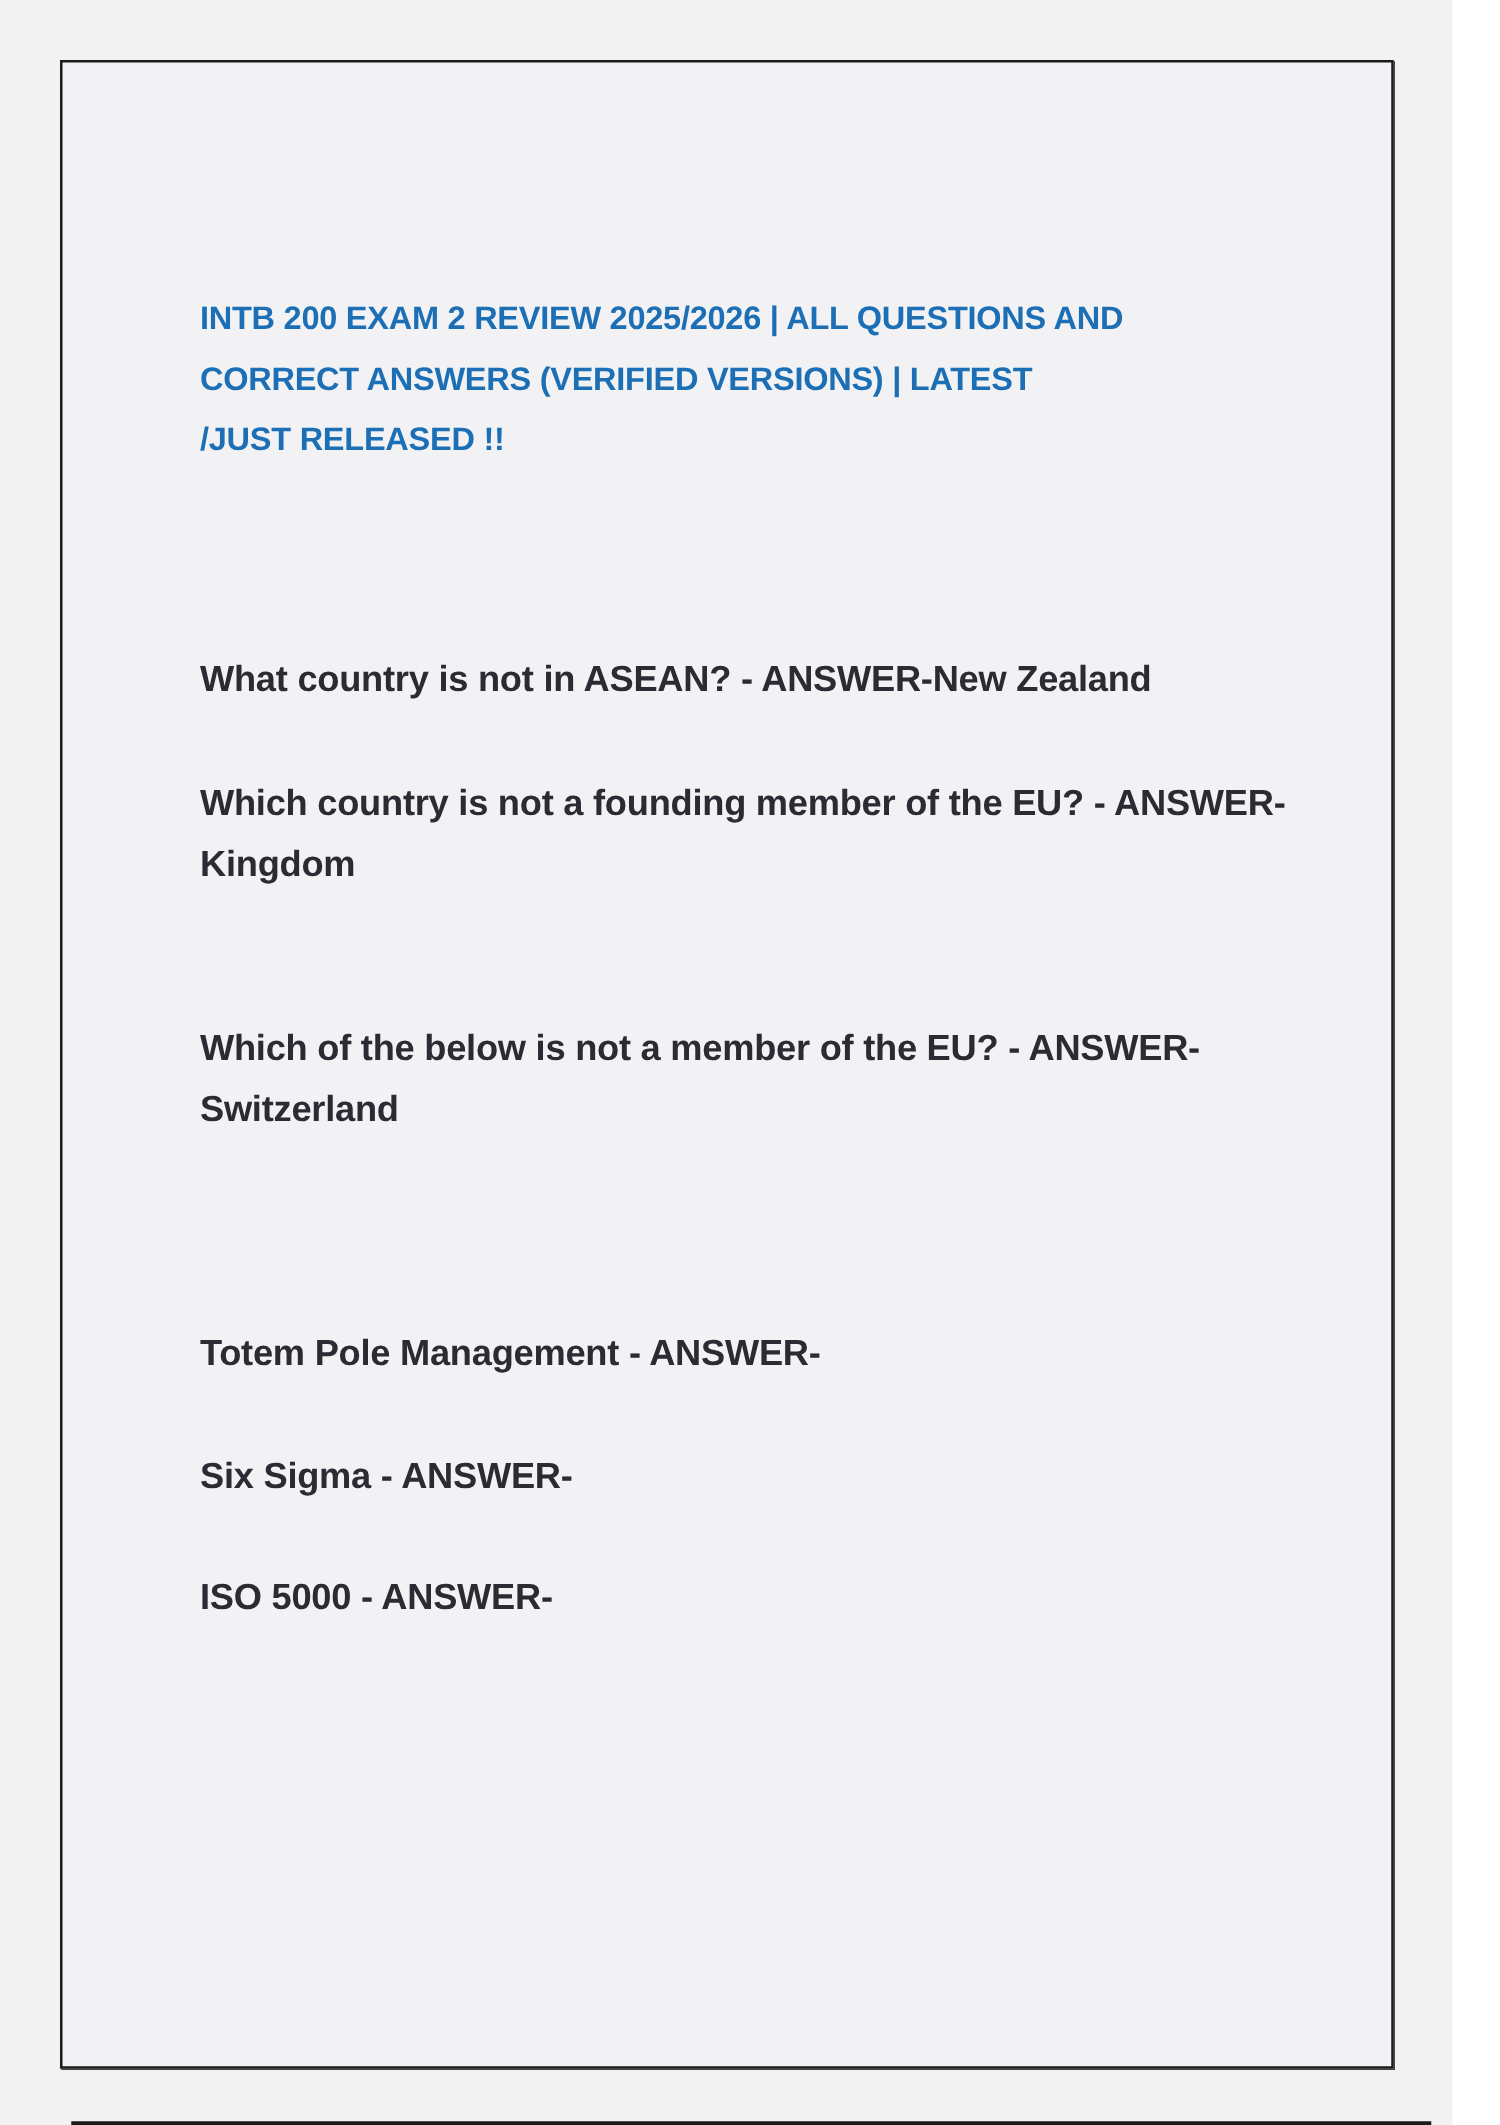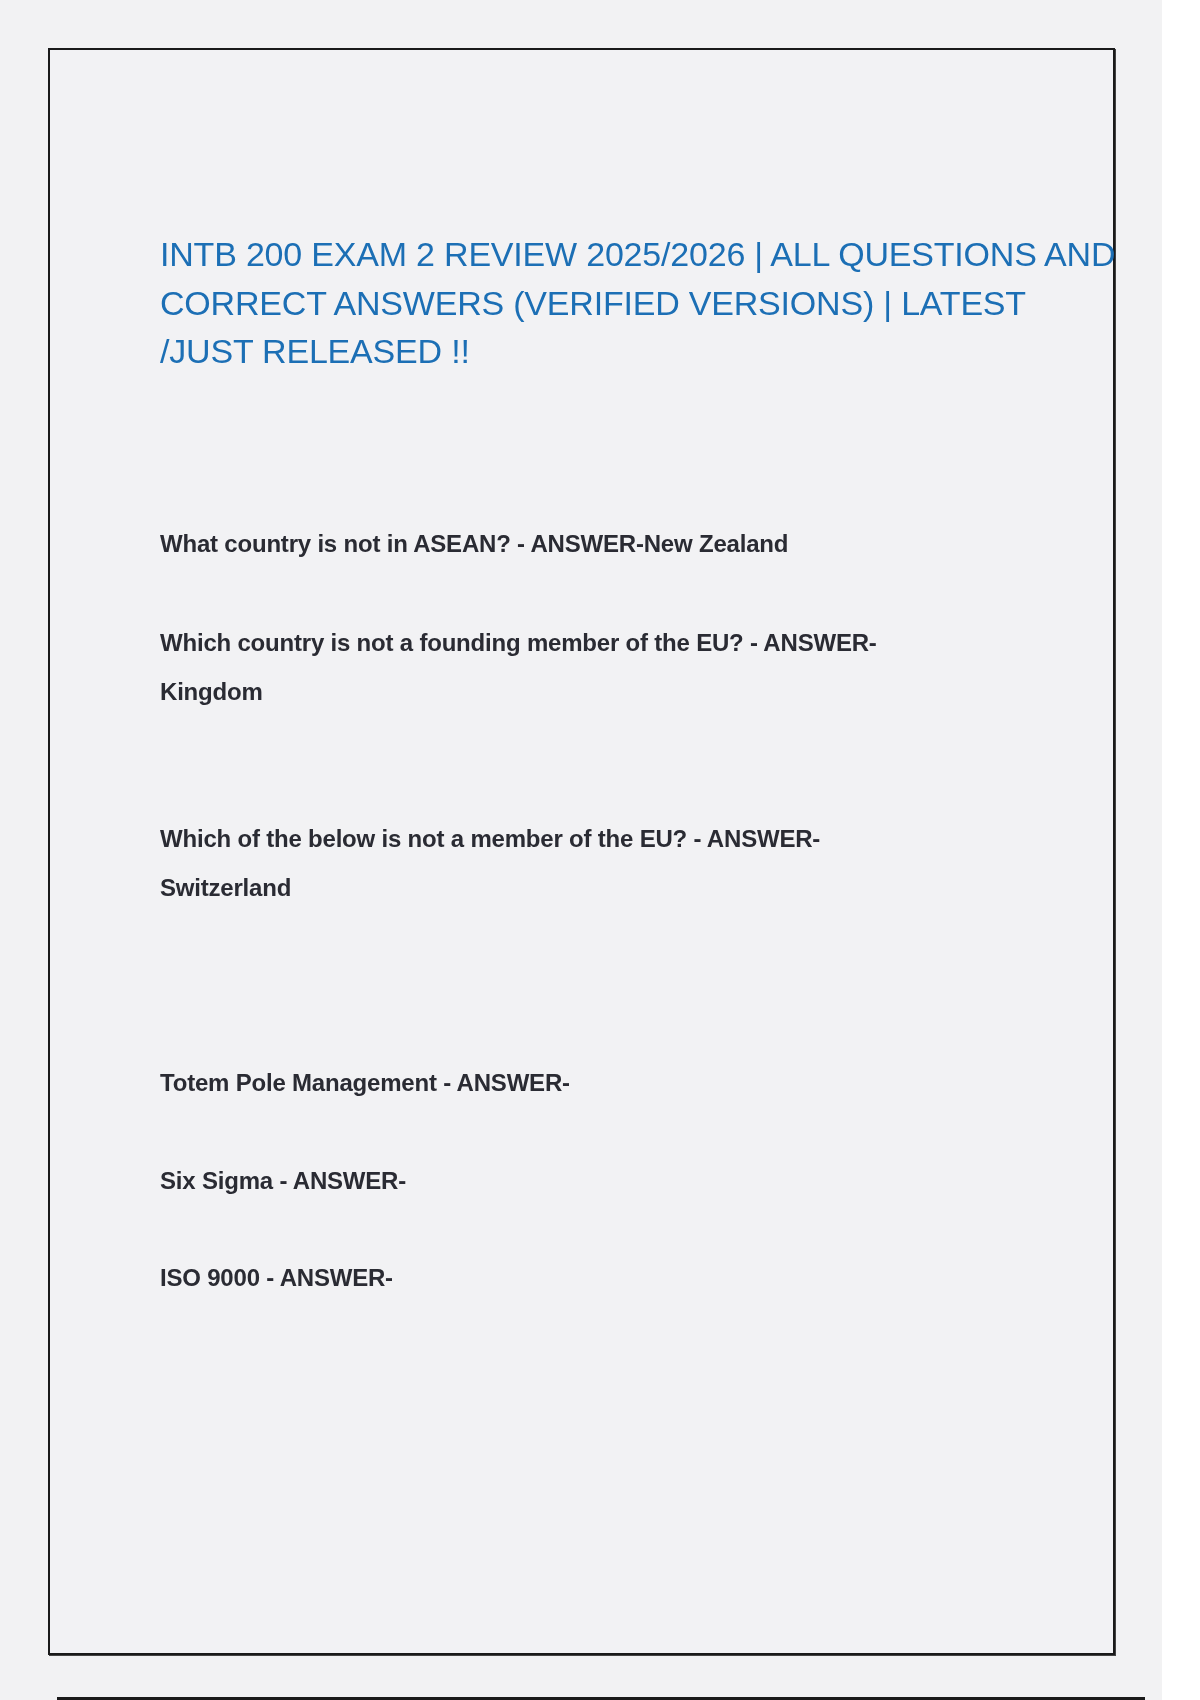--- a/index.html
+++ b/index.html
@@ -20,27 +20,27 @@
     box-shadow:1px 1px 0 #444;
     background:#f2f2f4;
   }
   .next-page-edge {
     position:absolute; left:57px; top:1697px; width:1088px; height:3px;
     background:#1a1a1a;
   }
   .title {
     position:absolute; left:110px; top:180px; width:860px;
     color:#1c6fb5;
-    font-weight:normal; font-size:34px; line-height:48.5px;
+    font-weight:bold; font-size:26px; line-height:48.5px;
     letter-spacing:-0.2px;
   }
   .title div { white-space:pre; }
   .qa {
     position:absolute; left:110px; width:880px;
-    color:#2a2b33; font-weight:bold; font-size:24px; line-height:48.5px;
+    color:#2a2b33; font-weight:bold; font-size:29px; line-height:48.5px;
     letter-spacing:-0.2px;
   }
   .qa div { white-space:pre; }
 </style>
 </head>
 <body>
 
 <div class="viewer-bg"></div>
 
 <div class="page">
@@ -67,17 +67,17 @@
 
   <div class="qa" style="top:1009px">
     <div>Totem Pole Management - ANSWER-</div>
   </div>
 
   <div class="qa" style="top:1107px">
     <div>Six Sigma - ANSWER-</div>
   </div>
 
   <div class="qa" style="top:1204px">
-    <div>ISO 9000 - ANSWER-</div>
+    <div>ISO 5000 - ANSWER-</div>
   </div>
 </div>
 
 <div class="next-page-edge"></div>
 
 </body></html>

